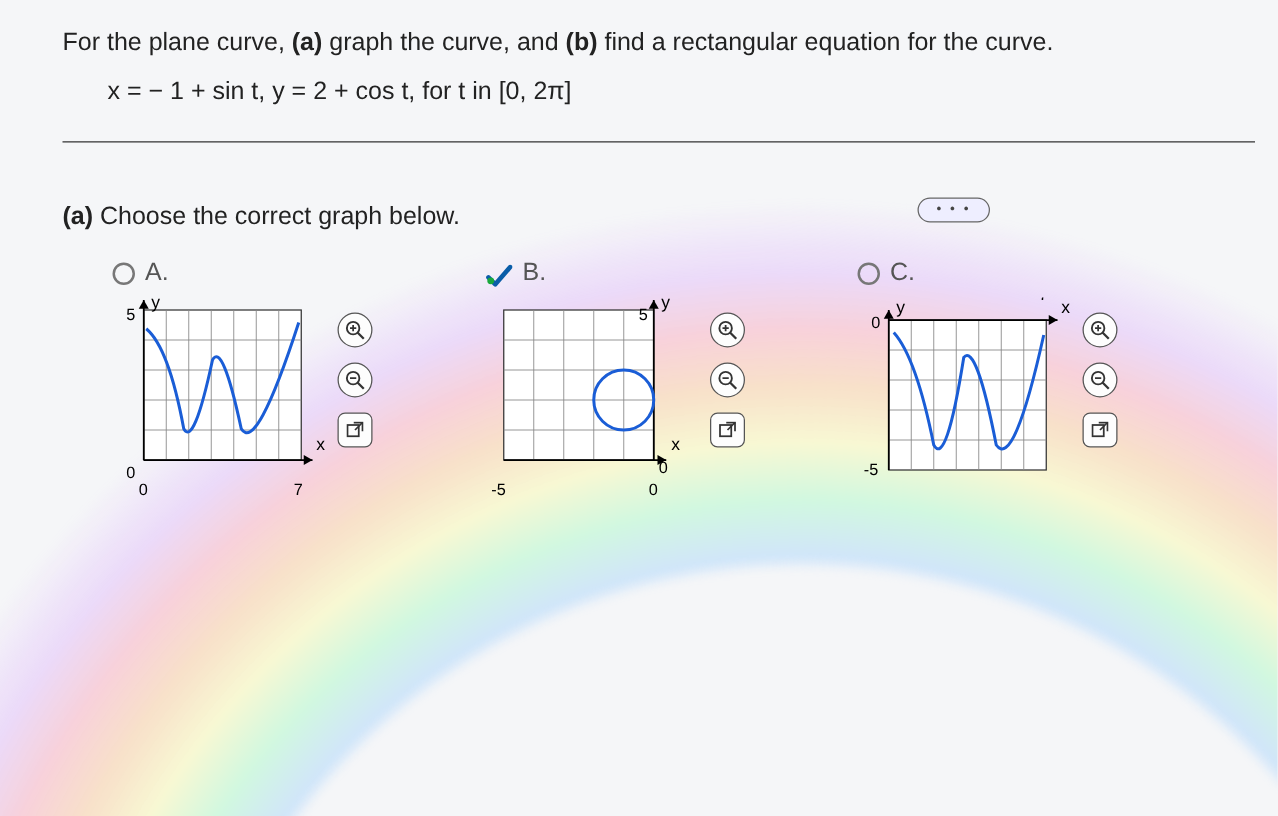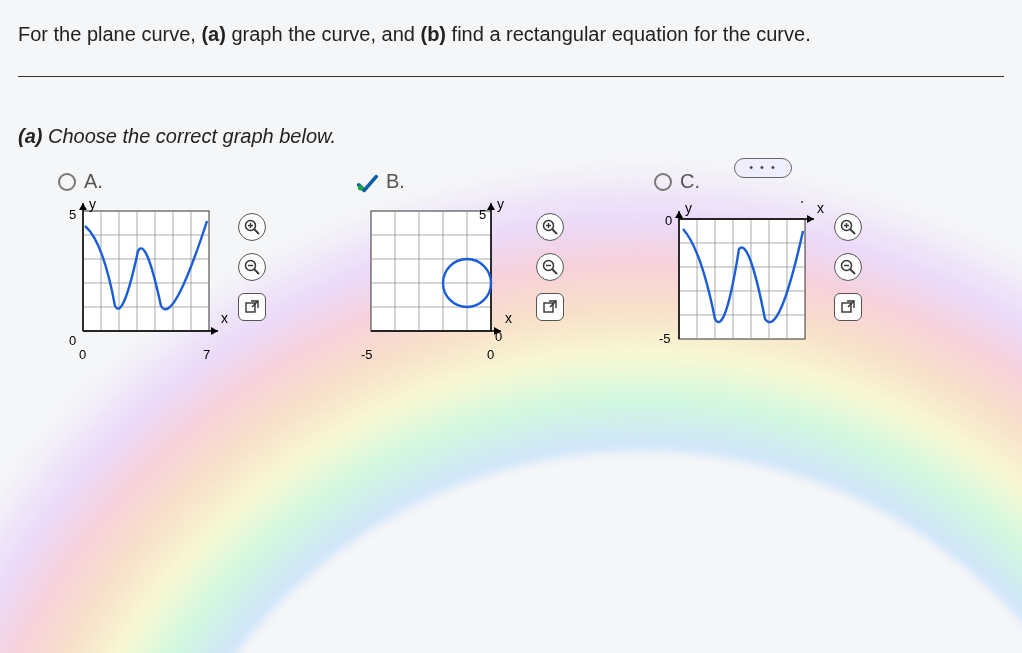--- a/index.html
+++ b/index.html
@@ -7,20 +7,21 @@
     font-family: Arial, Helvetica, sans-serif;
     background: #f5f6f8;
     width: 1022px;
     height: 653px;
     overflow: hidden;
     position: relative;
     color: #222;
   }
   .page {
     padding: 20px 18px 10px 18px;
+    margin-left: 32px;
   }
   .rainbow {
     position: absolute;
     top: 60px; left: -100px;
     width: 1400px; height: 600px;
     background:
       radial-gradient(circle at 50% 150%,
         transparent 44%,
         rgba(100,180,255,.25) 45%,
         rgba(100,255,150,.25) 49%,
@@ -50,21 +51,21 @@
     border: 1.5px solid #666;
     border-radius: 11px;
     background: #eef;
     text-align: center;
     font-size: 11px;
     line-height: 16px;
     letter-spacing: 2px;
     color: #444;
     cursor: pointer;
   }
-  .part-a-prompt { font-size: 20px; margin-top: 48px; font-style: italic; }
+  .part-a-prompt { font-size: 20px; margin-top: 48px; }
   .part-a-prompt .bold { font-weight: bold; }
   .choices {
     display: flex;
     gap: 90px;
     margin-top: 22px;
     padding-left: 40px;
   }
   .choice { display: flex; flex-direction: column; }
   .choice-head {
     display: flex; align-items: center; gap: 8px;
@@ -130,20 +131,21 @@
 <body>
 
 <div class="rainbow"></div>
 
 <div class="page content">
 
   <p class="question-text">
     <span>For the plane curve, </span><b>(a)</b><span> graph the curve, and </span><b>(b)</b><span> find a rectangular equation for the curve.</span>
   </p>
 
+  <p class="equation">x = − 1 + sin t,  y = 2 + cos t,  for t in [0, 2π]</p>
 
   <hr class="divider">
 
   <div class="dots-pill">• • •</div>
 
   <p class="part-a-prompt">
     <span class="bold">(a)</span><span> Choose the correct graph below.</span>
   </p>
 
   <div class="choices">

